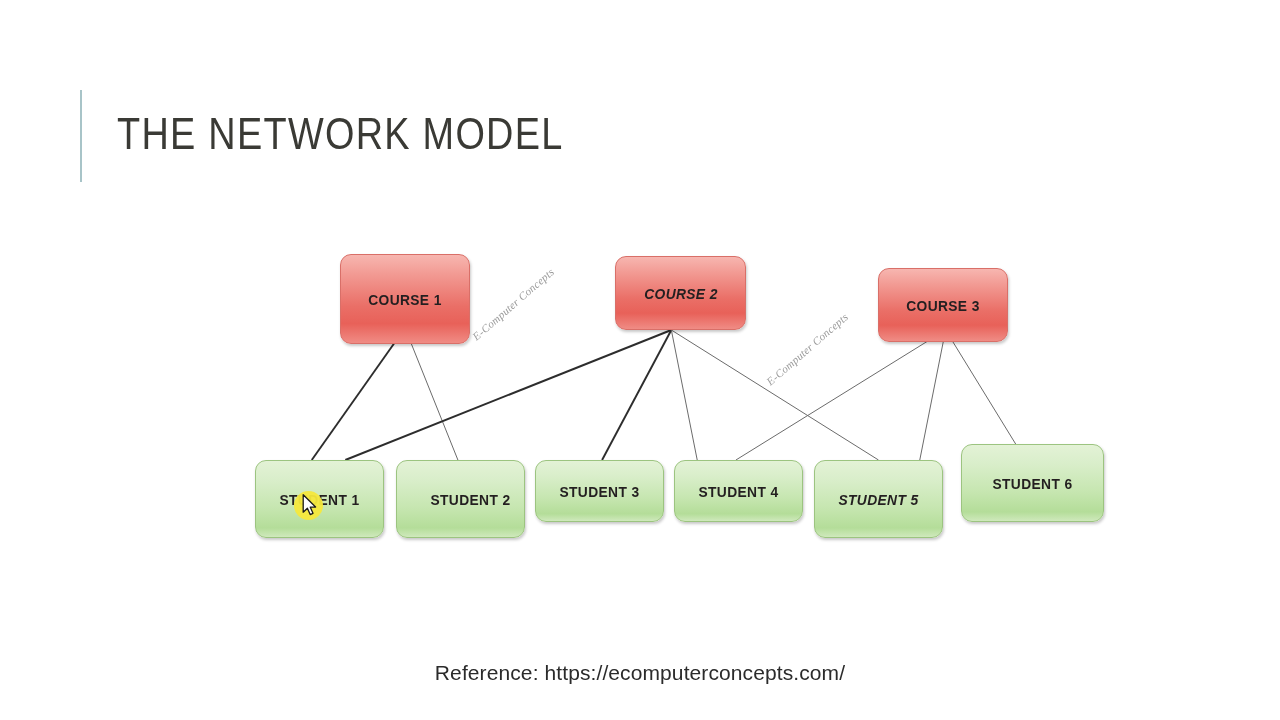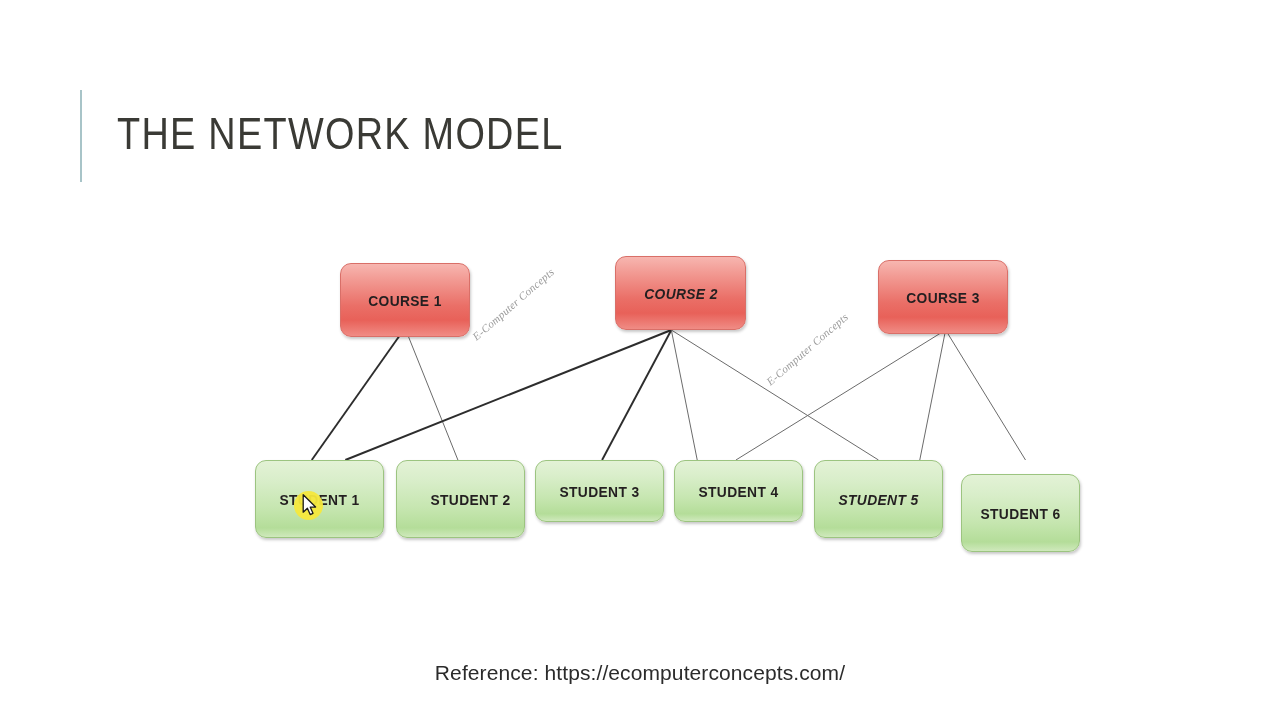--- a/index.html
+++ b/index.html
@@ -178,46 +178,46 @@
         <line x1="671.33" y1="330" x2="878.5" y2="460" stroke="#6b6b6b" stroke-width="1.0"></line>
         <line x1="945.6" y1="330" x2="735.92" y2="460" stroke="#6b6b6b" stroke-width="1.0"></line>
         <line x1="945.6" y1="330" x2="919.78" y2="460" stroke="#6b6b6b" stroke-width="1.0"></line>
         <line x1="945.6" y1="330" x2="1025.5" y2="460" stroke="#6b6b6b" stroke-width="1.0"></line>
       </g>
   </svg>
 
   <div class="watermark" style="left:474px; top:332px; transform: rotate(-41deg);">E-Computer Concepts</div>
   <div class="watermark" style="left:768px; top:377px; transform: rotate(-41deg);">E-Computer Concepts</div>
 
-  <div class="node course-node" style="left:340px; top:254px; width:130px; height:74px;margin-top:9px;">
+  <div class="node course-node" style="left:340px; top:254px; width:130px; height:90px;">
     <span class="node-label">COURSE 1</span>
   </div>
   <div class="node course-node" style="left:615px; top:256px; width:131px; height:74px;font-style:italic;">
     <span class="node-label">COURSE 2</span>
   </div>
-  <div class="node course-node" style="left:878px; top:260px; width:130px; height:74px;">
+  <div class="node course-node" style="left:878px; top:268px; width:130px; height:74px;">
     <span class="node-label">COURSE 3</span>
   </div>
 
   <div class="node student-node" style="left:255px; top:460px; width:129px; height:78px;">
     <span class="node-label">STUDENT 1</span>
   </div>
   <div class="node student-node" style="left:396px; top:460px; width:129px; height:78px;padding-left:20px;">
     <span class="node-label">STUDENT 2</span>
   </div>
   <div class="node student-node" style="left:535px; top:460px; width:129px; height:62px;">
     <span class="node-label">STUDENT 3</span>
   </div>
   <div class="node student-node" style="left:674px; top:460px; width:129px; height:62px;">
     <span class="node-label">STUDENT 4</span>
   </div>
   <div class="node student-node" style="left:814px; top:460px; width:129px; height:78px;font-style:italic;">
     <span class="node-label">STUDENT 5</span>
   </div>
-  <div class="node student-node" style="left:961px; top:474px; width:119px; height:78px;">
+  <div class="node student-node" style="left:961px; top:444px; width:143px; height:78px;">
     <span class="node-label">STUDENT 6</span>
   </div>
 
   <div id="reference-text">Reference: https://ecomputerconcepts.com/</div>
 
   <div id="player-toolbar">
     <div class="tool-btn">
       <svg width="22" height="22" viewBox="0 0 22 22">
           <path d="M14 4 L7 11 L14 18" fill="none" stroke="#ffffff" stroke-width="2.2" stroke-linecap="round" stroke-linejoin="round"></path>
         </svg>

